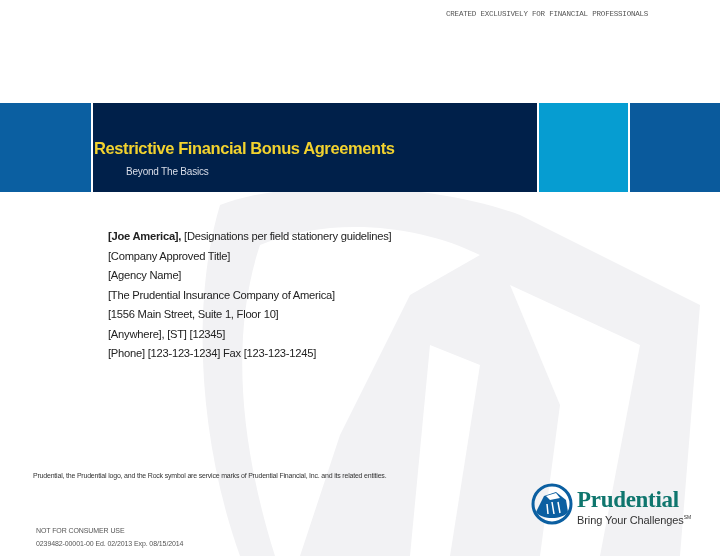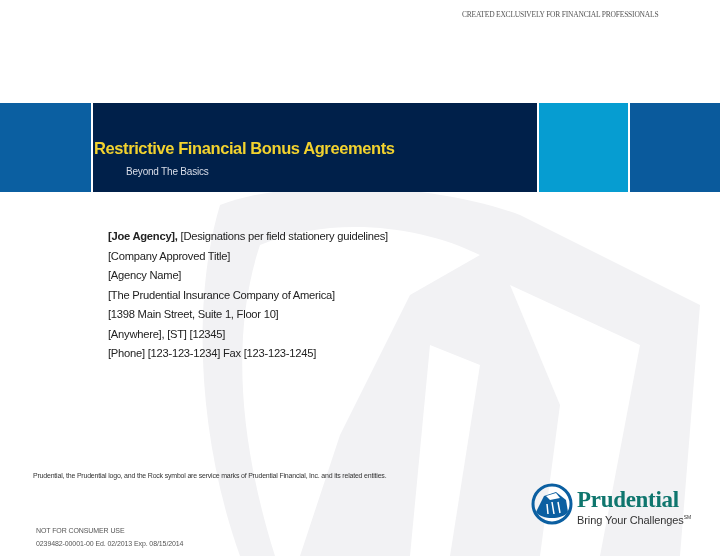--- a/index.html
+++ b/index.html
@@ -3,23 +3,23 @@
   <meta charset="utf-8">
   <style>
     html, body { margin: 0; padding: 0; }
     body {
       width: 720px; height: 556px; position: relative; overflow: hidden;
       background: #ffffff;
       font-family: "Liberation Sans", sans-serif;
     }
     .watermark { position: absolute; left: 180px; top: 185px; width: 540px; height: 371px; z-index: 0; }
     .top-note {
-      position: absolute; top: 10px; left: 462px;
+      position: absolute; top: 10px; left: 446px;
       font-size: 7.5px; color: #555; letter-spacing: -0.2px;
-      font-family: Liberation Serif, serif;
+      font-family: Liberation Mono, monospace;
     }
     .banner { position: absolute; top: 103px; left: 0; width: 720px; height: 89px; z-index: 1; }
     .block { position: absolute; top: 0; height: 89px; }
     .b-left { left: 0; width: 91px; background: #0b5fa1; }
     .b-navy { left: 93px; width: 444px; background: #00204a; }
     .b-light { left: 539px; width: 89px; background: #069dd1; }
     .b-dark { left: 630px; width: 90px; background: #0a5a9c; }
     .title {
       position: absolute; left: 94px; top: 139px; z-index: 2;
       color: #f2d22e; font-size: 16.5px; font-weight: bold;
@@ -67,25 +67,25 @@
   <div class="block b-left"></div>
   <div class="block b-navy"></div>
   <div class="block b-light"></div>
   <div class="block b-dark"></div>
 </div>
 
 <div class="title">Restrictive Financial Bonus Agreements</div>
 <div class="subtitle">Beyond The Basics</div>
 
 <div class="presenter">
-  <div class="line"><span class="bold">[Joe Agency],</span><span> [Designations per field stationery guidelines]</span></div>
+  <div class="line"><span class="bold">[Joe America],</span><span> [Designations per field stationery guidelines]</span></div>
   <div class="line">[Company Approved Title]</div>
   <div class="line">[Agency Name]</div>
   <div class="line">[The Prudential Insurance Company of America]</div>
-  <div class="line">[1398 Main Street, Suite 1, Floor 10]</div>
+  <div class="line">[1556 Main Street, Suite 1, Floor 10]</div>
   <div class="line">[Anywhere], [ST] [12345]</div>
   <div class="line">[Phone] [123-123-1234] Fax [123-123-1245]</div>
 </div>
 
 <div class="trademark">Prudential, the Prudential logo, and the Rock symbol are service marks of Prudential Financial, Inc. and its related entities.</div>
 
 <div class="footer">
   <div>NOT FOR CONSUMER USE</div>
   <div>0239482-00001-00  Ed. 02/2013  Exp. 08/15/2014</div>
 </div>

